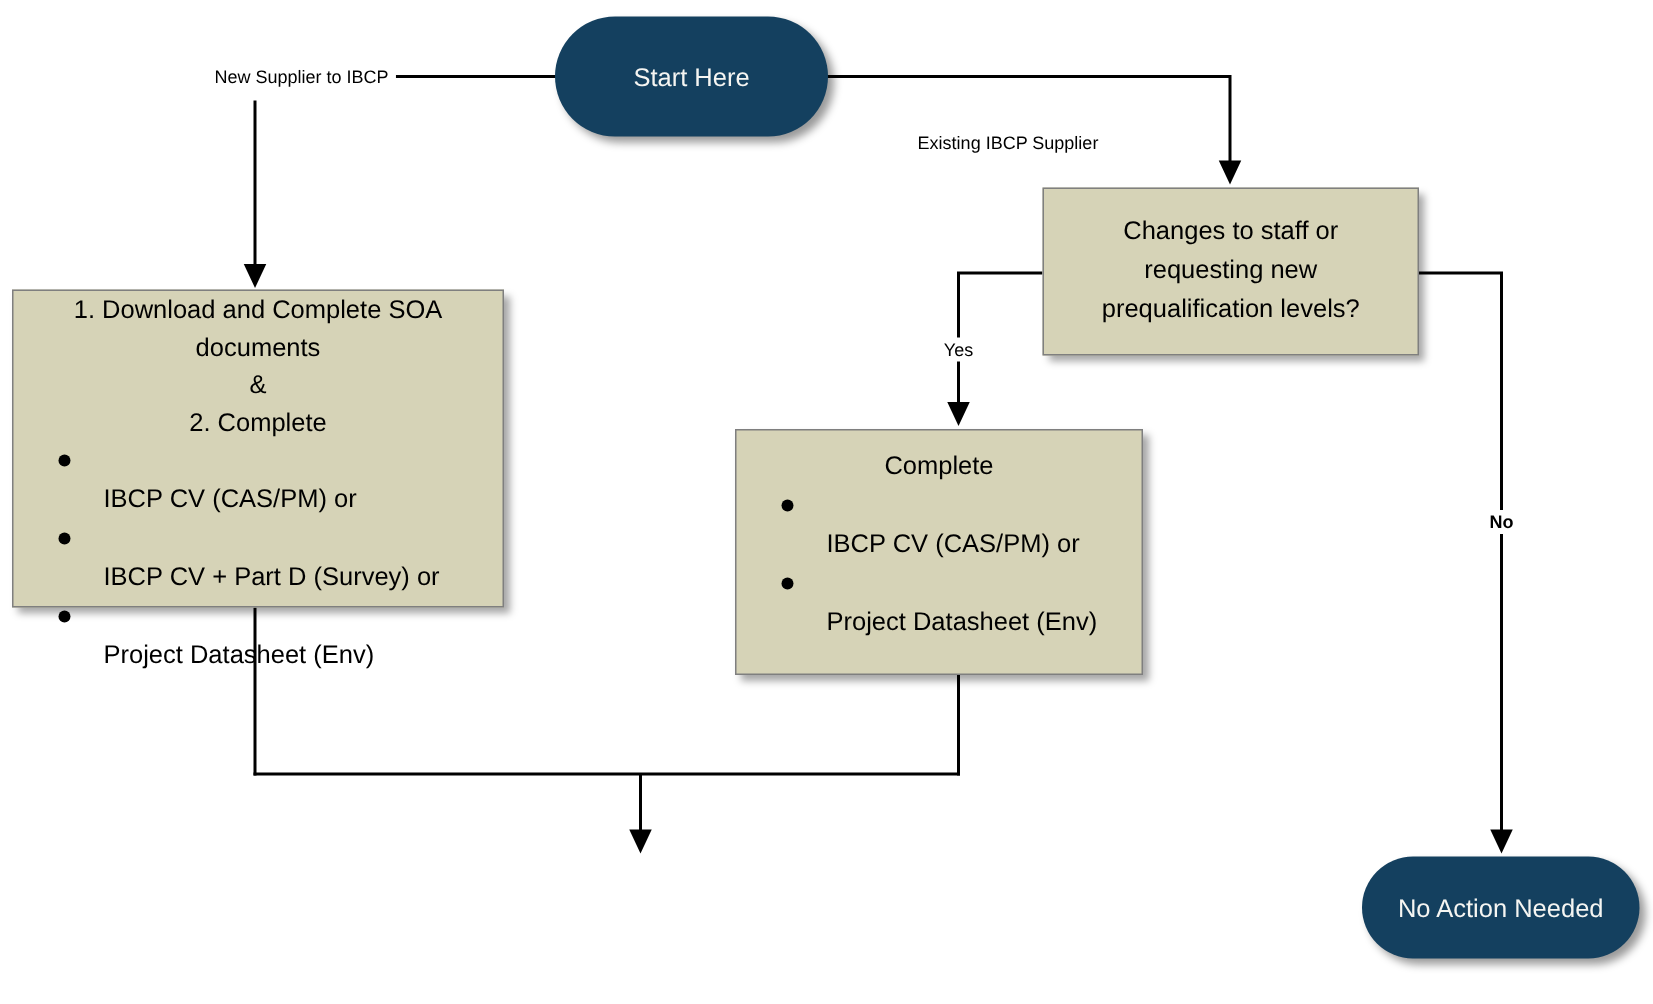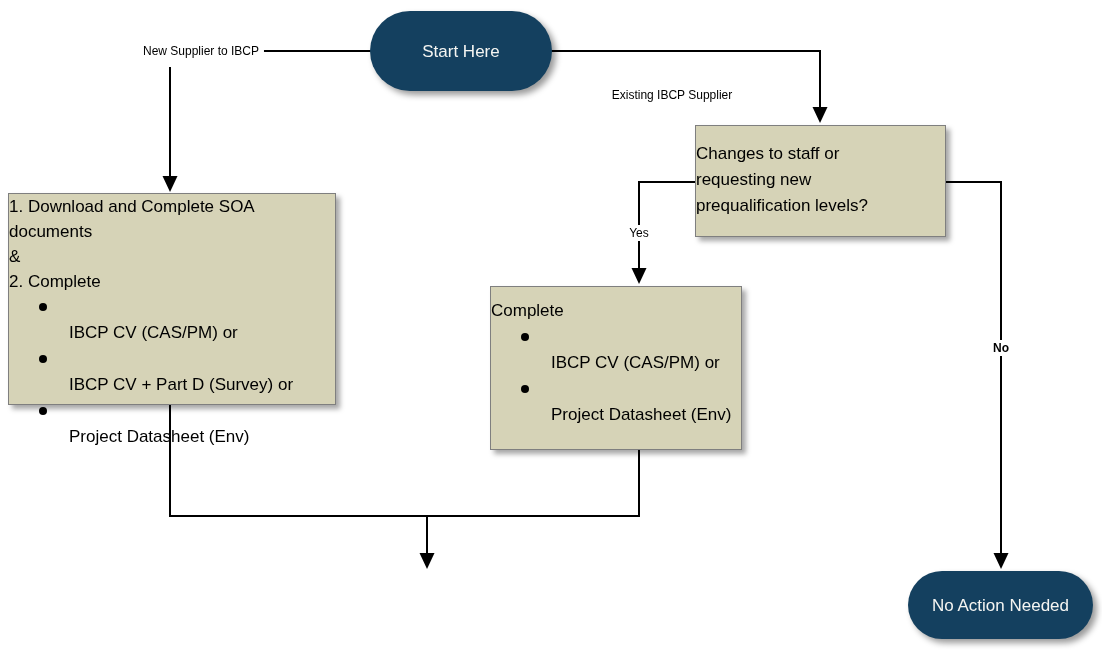--- a/index.html
+++ b/index.html
@@ -18,24 +18,24 @@
   .box {
     position: absolute;
     box-sizing: border-box;
     background: #d6d3b7;
     border: 1px solid #7f7f7f;
     box-shadow: 4px 4px 5px rgba(0,0,0,0.35);
     font-size: 17px;
   }
   .left-box   { left: 8px;   top: 193px; width: 328px; height: 212px; }
   .decision   { left: 695px; top: 125px; width: 251px; height: 112px; padding-top: 15px; }
-  .middle-box { left: 490px; top: 286px; width: 252px; height: 164px; padding-top: 11px; }
+  .middle-box { left: 490px; top: 286px; width: 272px; height: 164px; padding-top: 11px; }
 
   .box-title {
-    text-align: left;
+    text-align: center;
     line-height: 25px;
     white-space: pre-line;
   }
   .decision .box-title, .middle-box .box-title { line-height: 26px; }
 
   .bullets { margin: 0; padding: 0; list-style: none; }
   .bullets li {
     position: relative;
     padding-left: 60px;
     padding-right: 6px;

